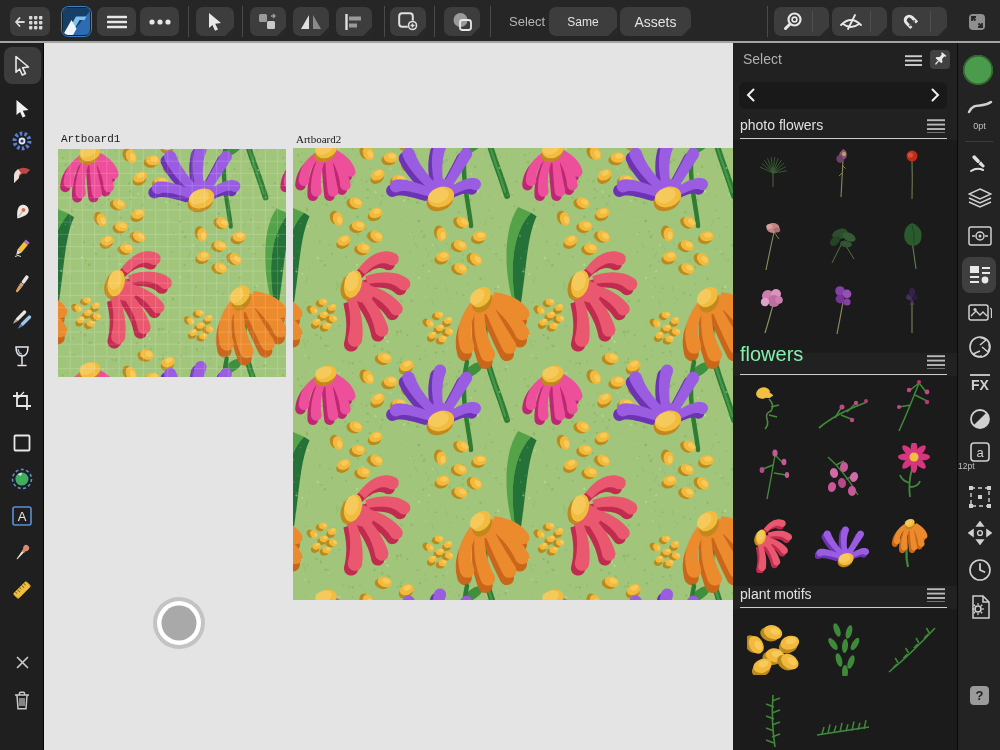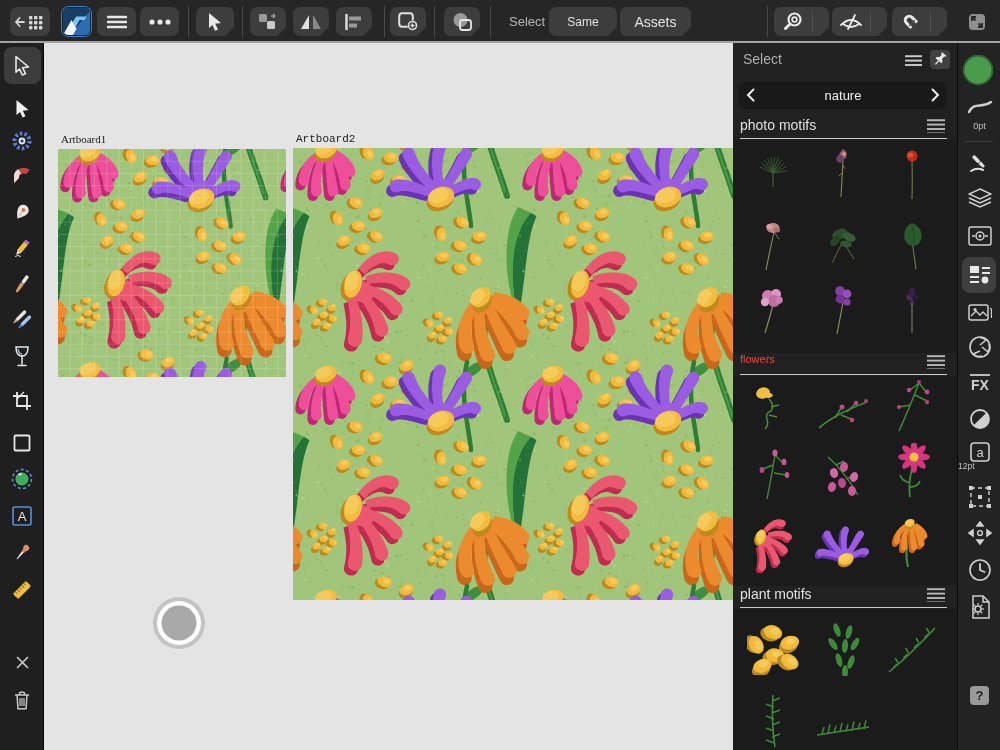--- a/index.html
+++ b/index.html
@@ -573,22 +573,22 @@
         <use href="#ovals" transform="translate(95,233) rotate(-8) scale(0.9)"></use>
         <use href="#coneR" transform="translate(60,136) scale(0.96)"></use>
         <use href="#dots" transform="translate(30,165) scale(0.92)"></use>
         <use href="#dots" transform="translate(146,178) scale(0.92)"></use>
         <use href="#stem" transform="translate(194,170)"></use>
         <use href="#coneO" transform="translate(188,149) rotate(-20) scale(1.2)"></use>
       </g>
 </defs>
   </svg>
 <div style="position:absolute;left:44px;top:43px;width:689px;height:707px;background:#e4e4e4;overflow:hidden">
-    <div style="position:absolute;left:17px;top:90px;font-family:Liberation Serif, serif;font-size:11px;color:#1a1a1a">Artboard1</div>
-    <div style="position:absolute;left:252px;top:90px;font-family:Liberation Mono, monospace;font-size:11px;color:#1a1a1a">Artboard2</div>
+    <div style="position:absolute;left:17px;top:90px;font-family:Liberation Mono, monospace;font-size:11px;color:#1a1a1a">Artboard1</div>
+    <div style="position:absolute;left:252px;top:90px;font-family:Liberation Serif, serif;font-size:11px;color:#1a1a1a">Artboard2</div>
     <div style="position:absolute;left:14px;top:106px;width:228px;height:228px">
       <svg width="228" height="228" viewBox="0 0 228 228" style="display:block">
         <rect width="228" height="228" fill="#a1c67b"></rect>
         <g transform="translate(0,2) scale(0.97)">
           <use href="#tile" x="-227" y="-224"></use>
           <use href="#tile" x="-227" y="0"></use>
           <use href="#tile" x="-227" y="224"></use>
           <use href="#tile" x="-227" y="448"></use>
           <use href="#tile" x="0" y="-224"></use>
           <use href="#tile" x="0" y="0"></use>
@@ -971,28 +971,27 @@
         <line x1="0" y1="10.0" x2="17" y2="10.0"></line>
       </g>
     </svg>
     <div style="position:absolute;left:197px;top:7px;width:20px;height:19px;background:#414141;border-radius:4px"><svg width="20" height="19" viewBox="0 0 20 19">
         <g transform="rotate(40 10 9)">
           <path d="M7.2,2.5 h5.6 v1.6 h-1.2 v3.6 l2.2,2 v1.6 h-7.6 v-1.6 l2.2,-2 v-3.6 h-1.2 z" fill="#e8e8e8"></path>
           <line x1="10" y1="11.5" x2="10" y2="16" stroke="#e8e8e8" stroke-width="1.4"></line>
         </g>
       </svg></div>
     <div style="position:absolute;left:6px;top:39px;width:208px;height:27px;background:#191919;border-radius:6px"></div>
-    <div style="position:absolute;left:6px;top:39px;width:208px;height:27px;display:flex;align-items:center;justify-content:center;color:#f0f0f0;font-size:13px">nature</div>
     <svg style="position:absolute;left:13px;top:45px" width="9" height="14" viewBox="0 0 9 14">
       <path d="M7.5,1.5 L2,7 L7.5,12.5" stroke="#f0f0f0" stroke-width="2" fill="none" stroke-linecap="round"></path>
     </svg>
     <svg style="position:absolute;left:198px;top:45px" width="9" height="14" viewBox="0 0 9 14">
       <path d="M1.5,1.5 L7,7 L1.5,12.5" stroke="#f0f0f0" stroke-width="2" fill="none" stroke-linecap="round"></path>
     </svg>
-    <div style="position:absolute;left:7px;top:74px;font-size:14px;color:#e0e0e0">photo motifs</div>
+    <div style="position:absolute;left:7px;top:74px;font-size:14px;color:#e0e0e0">photo flowers</div>
     <svg style="position:absolute;left:194px;top:76px" width="18" height="14" viewBox="0 0 18 14">
       <g stroke="#b8b8b8" stroke-width="1.9">
         <line x1="0" y1="1.2" x2="18" y2="1.2"></line>
         <line x1="0" y1="5.6000000000000005" x2="18" y2="5.6000000000000005"></line>
         <line x1="0" y1="10.0" x2="18" y2="10.0"></line>
         <line x1="0" y1="14.4" x2="18" y2="14.4"></line>
       </g>
     </svg>
     <div style="position:absolute;left:7px;top:95px;width:207px;height:1px;background:#cccccc"></div>
     <div style="position:absolute;left:0;top:97px;width:224px;height:213px;background:#1b1b1b"></div>
@@ -1076,21 +1075,21 @@
     </div>
     <div style="position:absolute;left:151px;top:238px;width:56px;height:60px;display:flex;align-items:center;justify-content:center">
       <svg width="22" height="52" viewBox="0 0 22 52">
         <path d="M11,15 Q11,32 11,48" stroke="#7a8555" stroke-width="1.1" fill="none"></path>
         <path d="M11,2 q4.5,2.5 2.5,8 l-2.5,3.5 -2.5,-3.5 q-2,-5.5 2.5,-8 z" fill="#342348"></path>
         <path d="M6.5,9 q4.5,2 4.5,6 q-5,1 -6,-2.5 z" fill="#443058"></path>
         <path d="M15.5,9 q-4.5,2 -4.5,6 q5,1 6,-2.5 z" fill="#2a1d3c"></path>
         <path d="M11,15 l-2,5 M11,15 l2,5" stroke="#443058" stroke-width="1.3"></path>
       </svg>
     </div>
-    <div style="position:absolute;left:7px;top:310px;font-size:11px;color:#ef4444">flowers</div>
+    <div style="position:absolute;left:7px;top:300px;font-size:20px;color:#86efac">flowers</div>
     <svg style="position:absolute;left:194px;top:312px" width="18" height="14" viewBox="0 0 18 14">
       <g stroke="#b8b8b8" stroke-width="1.9">
         <line x1="0" y1="1.2" x2="18" y2="1.2"></line>
         <line x1="0" y1="5.6000000000000005" x2="18" y2="5.6000000000000005"></line>
         <line x1="0" y1="10.0" x2="18" y2="10.0"></line>
         <line x1="0" y1="14.4" x2="18" y2="14.4"></line>
       </g>
     </svg>
     <div style="position:absolute;left:7px;top:331px;width:207px;height:1px;background:#cccccc"></div>
     <div style="position:absolute;left:0;top:333px;width:224px;height:210px;background:#1b1b1b"></div>

